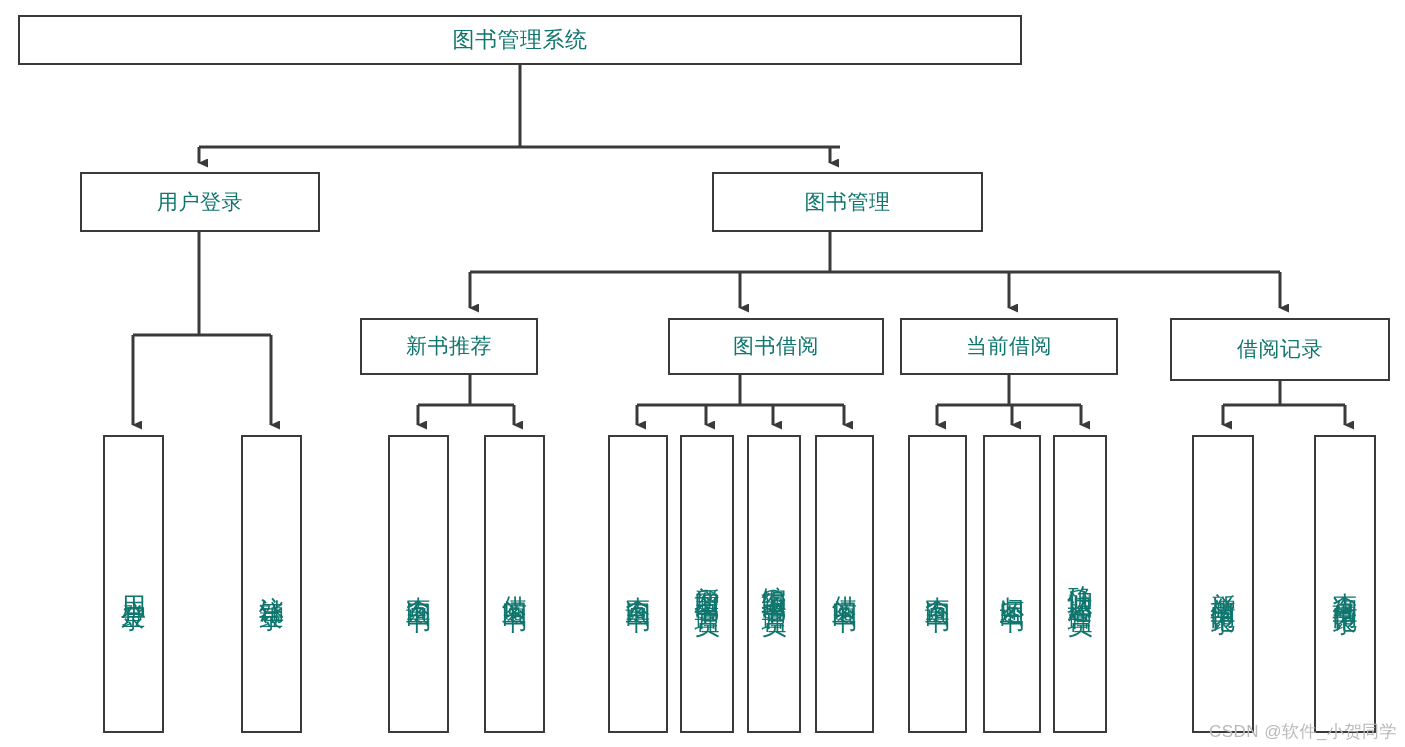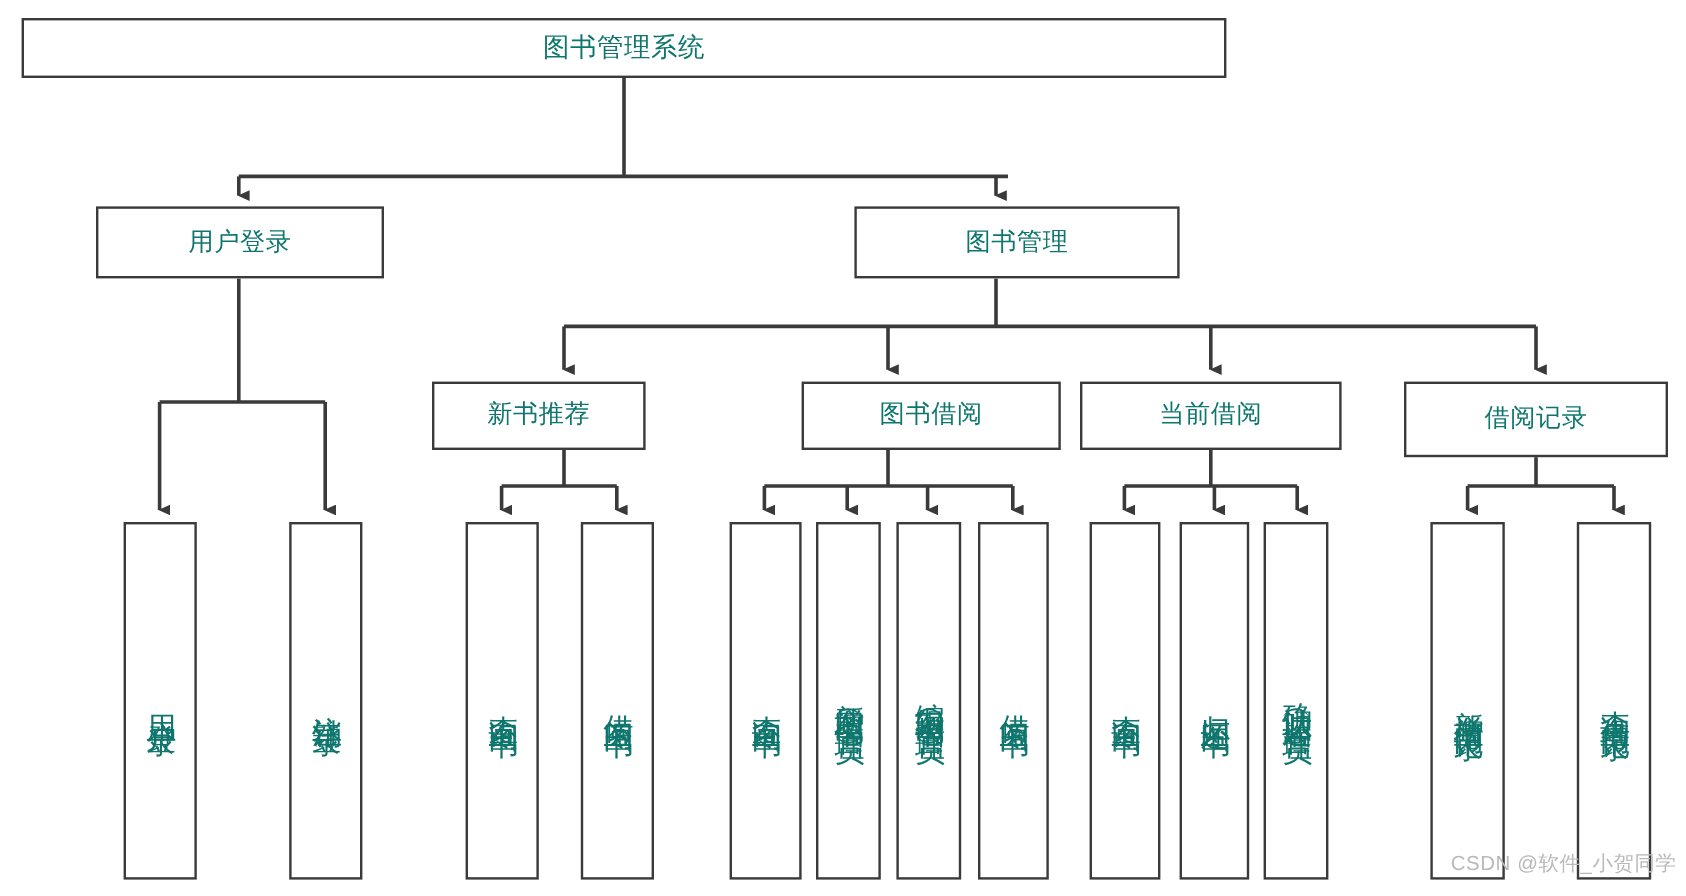--- a/index.html
+++ b/index.html
@@ -63,21 +63,21 @@
     text-orientation: upright;
     font-size: 25px;
     line-height: 1.0;
     letter-spacing: 4px;
     white-space: nowrap;
     max-height: 290px;
   }
   #watermark {
     position: absolute;
     right: 8px;
-    bottom: 16px;
+    bottom: 4px;
     font-size: 17px;
     color: #b9b9b9;
     letter-spacing: 0.5px;
     white-space: nowrap;
     z-index: 5;
     font-family: "Liberation Sans", "DejaVu Sans", sans-serif;
   }
 </style>
 </head>
 <body>

